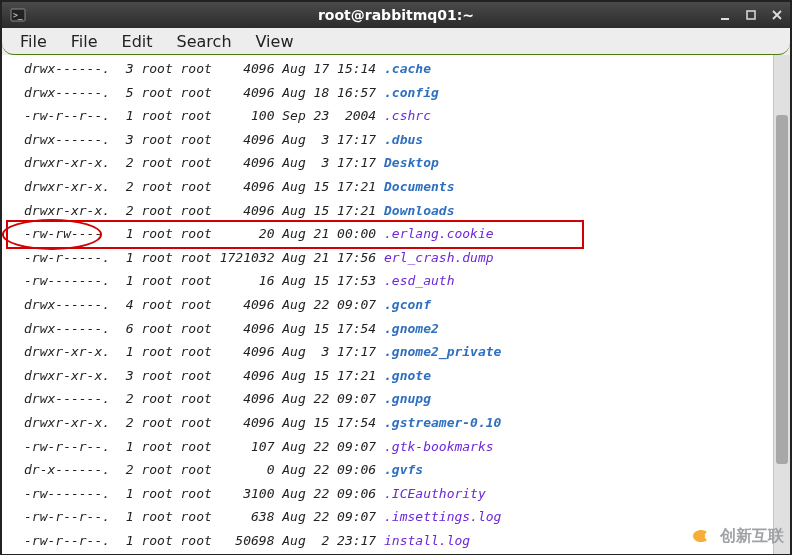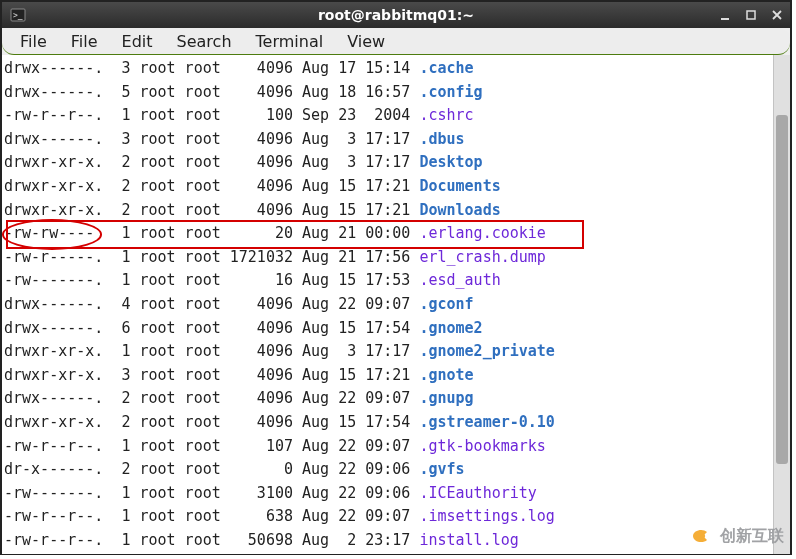--- a/index.html
+++ b/index.html
@@ -70,26 +70,27 @@
   }
 
   .term-wrap {
     position: relative;
     background: #fff;
     height: calc(100% - 52px);
     overflow: hidden;
   }
   .terminal {
     font-family: "DejaVu Sans Mono", "Liberation Mono", monospace;
-    font-size: 15px;
+    font-size: 13px;
     line-height: 23.6px;
     white-space: pre;
     color: #222;
-    padding: 2px 2px;
+    padding: 2px 22px;
     letter-spacing: 0px;
+    font-style: italic;
   }
   .row { position: relative; }
   .name-blue { color: #2f6fbf; font-weight: bold; }
   .name-grey { color: #6d28d9; }
   .highlight-box {
     position: absolute;
     border: 2px solid #d40000;
     pointer-events: none;
   }
   .highlight-ellipse {
@@ -167,21 +168,20 @@
           </svg>
       </div>
     </div>
   </div>
 
   <div class="menubar">
     <div class="menu-item">File</div>
     <div class="menu-item">File</div>
     <div class="menu-item">Edit</div>
     <div class="menu-item">Search</div>
-    <div class="menu-item">Terminal</div>
     <div class="menu-item">View</div>
   </div>
 
   <div class="term-wrap">
     <div class="terminal" id="terminal"><div class="row"><span>drwx------.  3 root root    4096 Aug 17 15:14 </span><span class="name-blue">.cache</span></div><div class="row"><span>drwx------.  5 root root    4096 Aug 18 16:57 </span><span class="name-blue">.config</span></div><div class="row"><span>-rw-r--r--.  1 root root     100 Sep 23  2004 </span><span class="name-grey">.cshrc</span></div><div class="row"><span>drwx------.  3 root root    4096 Aug  3 17:17 </span><span class="name-blue">.dbus</span></div><div class="row"><span>drwxr-xr-x.  2 root root    4096 Aug  3 17:17 </span><span class="name-blue">Desktop</span></div><div class="row"><span>drwxr-xr-x.  2 root root    4096 Aug 15 17:21 </span><span class="name-blue">Documents</span></div><div class="row"><span>drwxr-xr-x.  2 root root    4096 Aug 15 17:21 </span><span class="name-blue">Downloads</span></div><div class="row" id="hl-row"><span>-rw-rw----   1 root root      20 Aug 21 00:00 </span><span class="name-grey">.erlang.cookie</span></div><div class="row"><span>-rw-r-----.  1 root root 1721032 Aug 21 17:56 </span><span class="name-grey">erl_crash.dump</span></div><div class="row"><span>-rw-------.  1 root root      16 Aug 15 17:53 </span><span class="name-grey">.esd_auth</span></div><div class="row"><span>drwx------.  4 root root    4096 Aug 22 09:07 </span><span class="name-blue">.gconf</span></div><div class="row"><span>drwx------.  6 root root    4096 Aug 15 17:54 </span><span class="name-blue">.gnome2</span></div><div class="row"><span>drwxr-xr-x.  1 root root    4096 Aug  3 17:17 </span><span class="name-blue">.gnome2_private</span></div><div class="row"><span>drwxr-xr-x.  3 root root    4096 Aug 15 17:21 </span><span class="name-blue">.gnote</span></div><div class="row"><span>drwx------.  2 root root    4096 Aug 22 09:07 </span><span class="name-blue">.gnupg</span></div><div class="row"><span>drwxr-xr-x.  2 root root    4096 Aug 15 17:54 </span><span class="name-blue">.gstreamer-0.10</span></div><div class="row"><span>-rw-r--r--.  1 root root     107 Aug 22 09:07 </span><span class="name-grey">.gtk-bookmarks</span></div><div class="row"><span>dr-x------.  2 root root       0 Aug 22 09:06 </span><span class="name-blue">.gvfs</span></div><div class="row"><span>-rw-------.  1 root root    3100 Aug 22 09:06 </span><span class="name-grey">.ICEauthority</span></div><div class="row"><span>-rw-r--r--.  1 root root     638 Aug 22 09:07 </span><span class="name-grey">.imsettings.log</span></div><div class="row"><span>-rw-r--r--.  1 root root   50698 Aug  2 23:17 </span><span class="name-grey">install.log</span></div><div class="row"></div></div>
 
     <div class="highlight-ellipse" id="hl-ellipse" style="top: 164.156px; left: 0px; width: 96px; height: 26.5938px;"></div>
     <div class="highlight-box" id="hl-box" style="top: 165.156px; left: 4px; width: 574px; height: 24.5938px;"></div>
 
     <div class="scrollbar">

